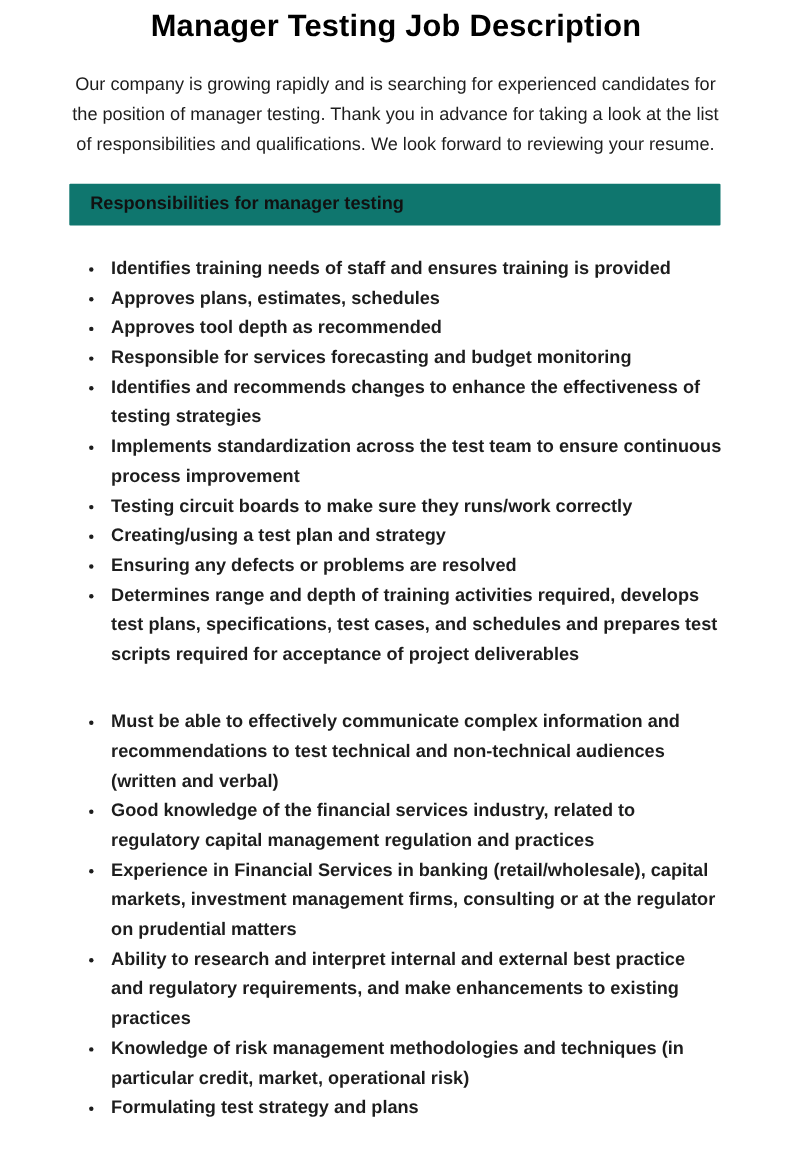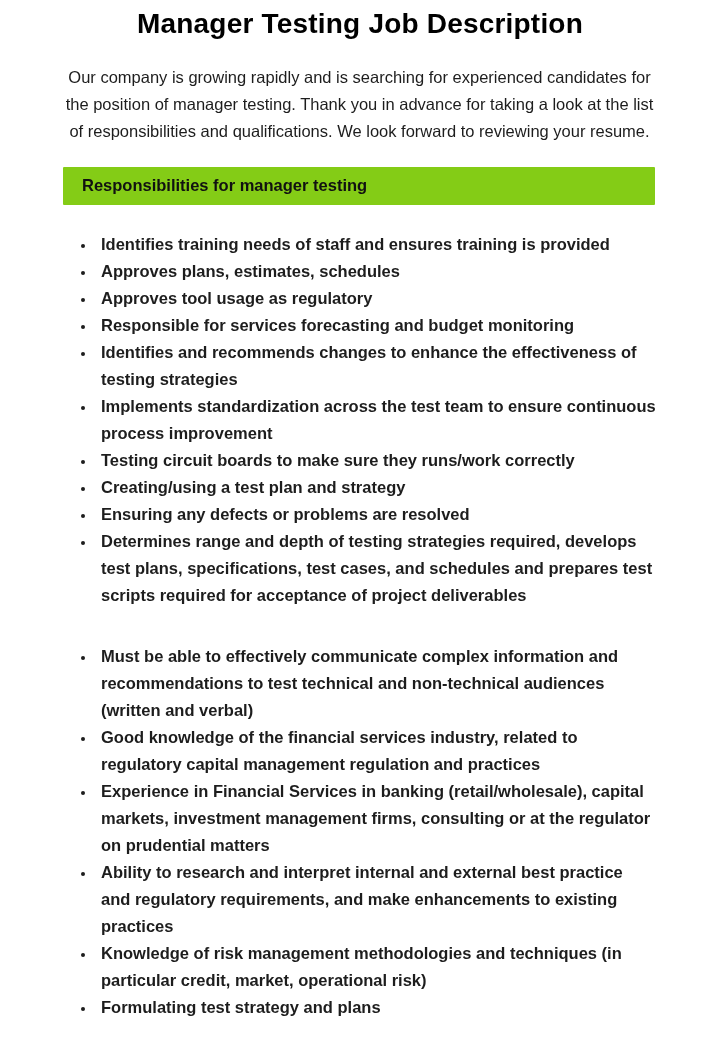--- a/index.html
+++ b/index.html
@@ -26,21 +26,21 @@
   }
   .intro {
     font-size: 16.5px;
     line-height: 27px;
     margin: 0 22px 22px 21px;
     color: #1d1d1d;
     text-align: center;
   }
   .section-heading {
     margin: 0 23px 0 21px;
-    background: #84cc16;
+    background: #0f766e;
     font-size: 16.5px;
     font-weight: 700;
     color: #111111;
     padding: 9px 10px 10px 19px;
     border-radius: 1px;
   }
   .bullet-list {
     list-style: disc outside;
     margin: 26px 22px 34px 21px;
     padding-left: 33px;
@@ -64,28 +64,28 @@
 
   <h1 class="page-title">Manager Testing Job Description</h1>
 
   <p class="intro">Our company is growing rapidly and is searching for experienced candidates for the position of manager testing. Thank you in advance for taking a look at the list of responsibilities and qualifications. We look forward to reviewing your resume.</p>
 
   <section>
     <div class="section-heading">Responsibilities for manager testing</div>
     <ul class="bullet-list">
         <li>Identifies training needs of staff and ensures training is provided</li>
         <li>Approves plans, estimates, schedules</li>
-        <li>Approves tool usage as regulatory</li>
+        <li>Approves tool depth as recommended</li>
         <li>Responsible for services forecasting and budget monitoring</li>
         <li>Identifies and recommends changes to enhance the effectiveness of testing strategies</li>
         <li>Implements standardization across the test team to ensure continuous process improvement</li>
         <li>Testing circuit boards to make sure they runs/work correctly</li>
         <li>Creating/using a test plan and strategy</li>
         <li>Ensuring any defects or problems are resolved</li>
-        <li>Determines range and depth of testing strategies required, develops test plans, specifications, test cases, and schedules and prepares test scripts required for acceptance of project deliverables</li>
+        <li>Determines range and depth of training activities required, develops test plans, specifications, test cases, and schedules and prepares test scripts required for acceptance of project deliverables</li>
       </ul>
   </section>
 
   <section>
     <ul class="bullet-list">
         <li>Must be able to effectively communicate complex information and recommendations to test technical and non-technical audiences (written and verbal)</li>
         <li>Good knowledge of the financial services industry, related to regulatory capital management regulation and practices</li>
         <li>Experience in Financial Services in banking (retail/wholesale), capital markets, investment management firms, consulting or at the regulator on prudential matters</li>
         <li>Ability to research and interpret internal and external best practice and regulatory requirements, and make enhancements to existing practices</li>
         <li>Knowledge of risk management methodologies and techniques (in particular credit, market, operational risk)</li>

